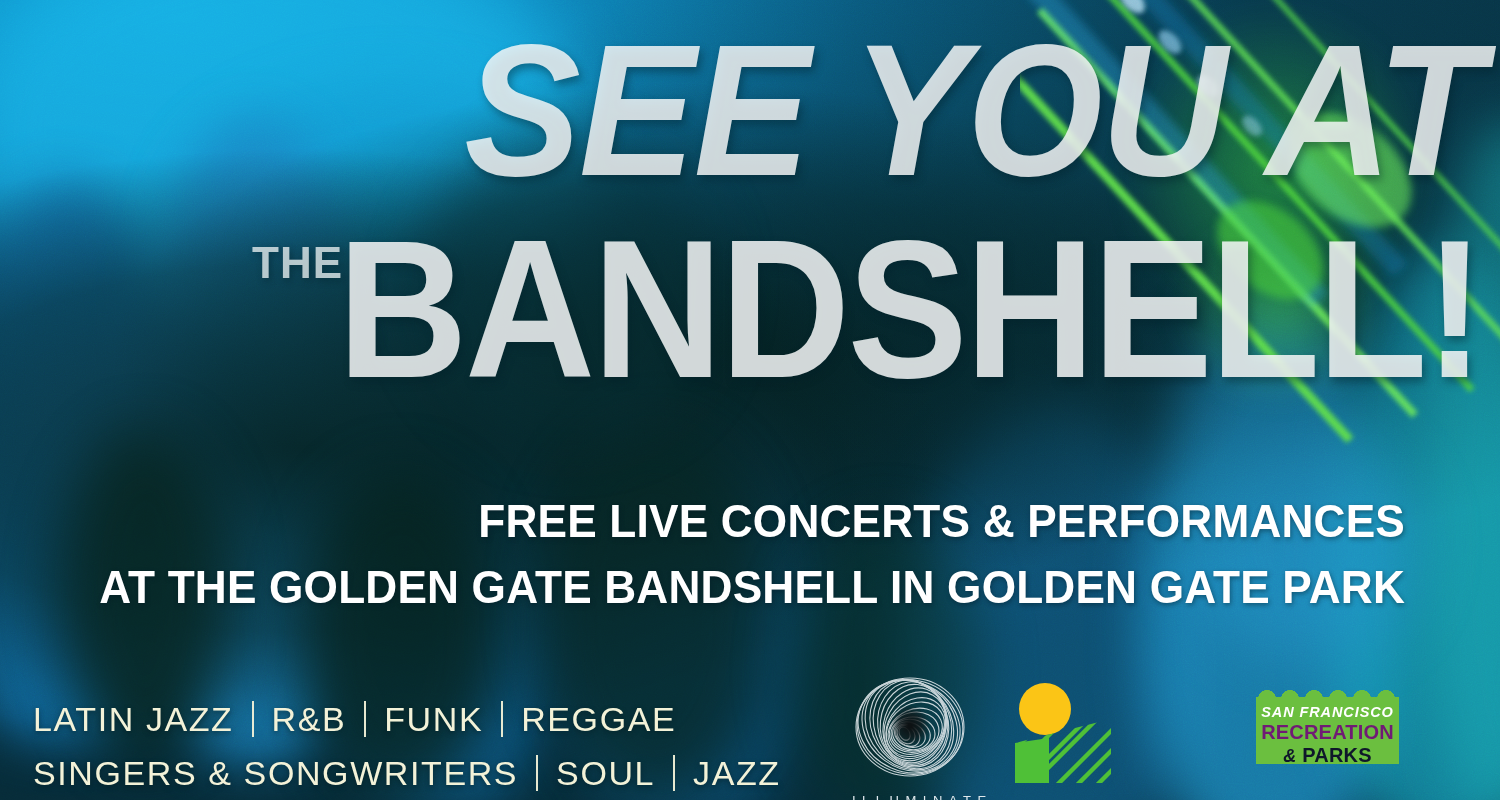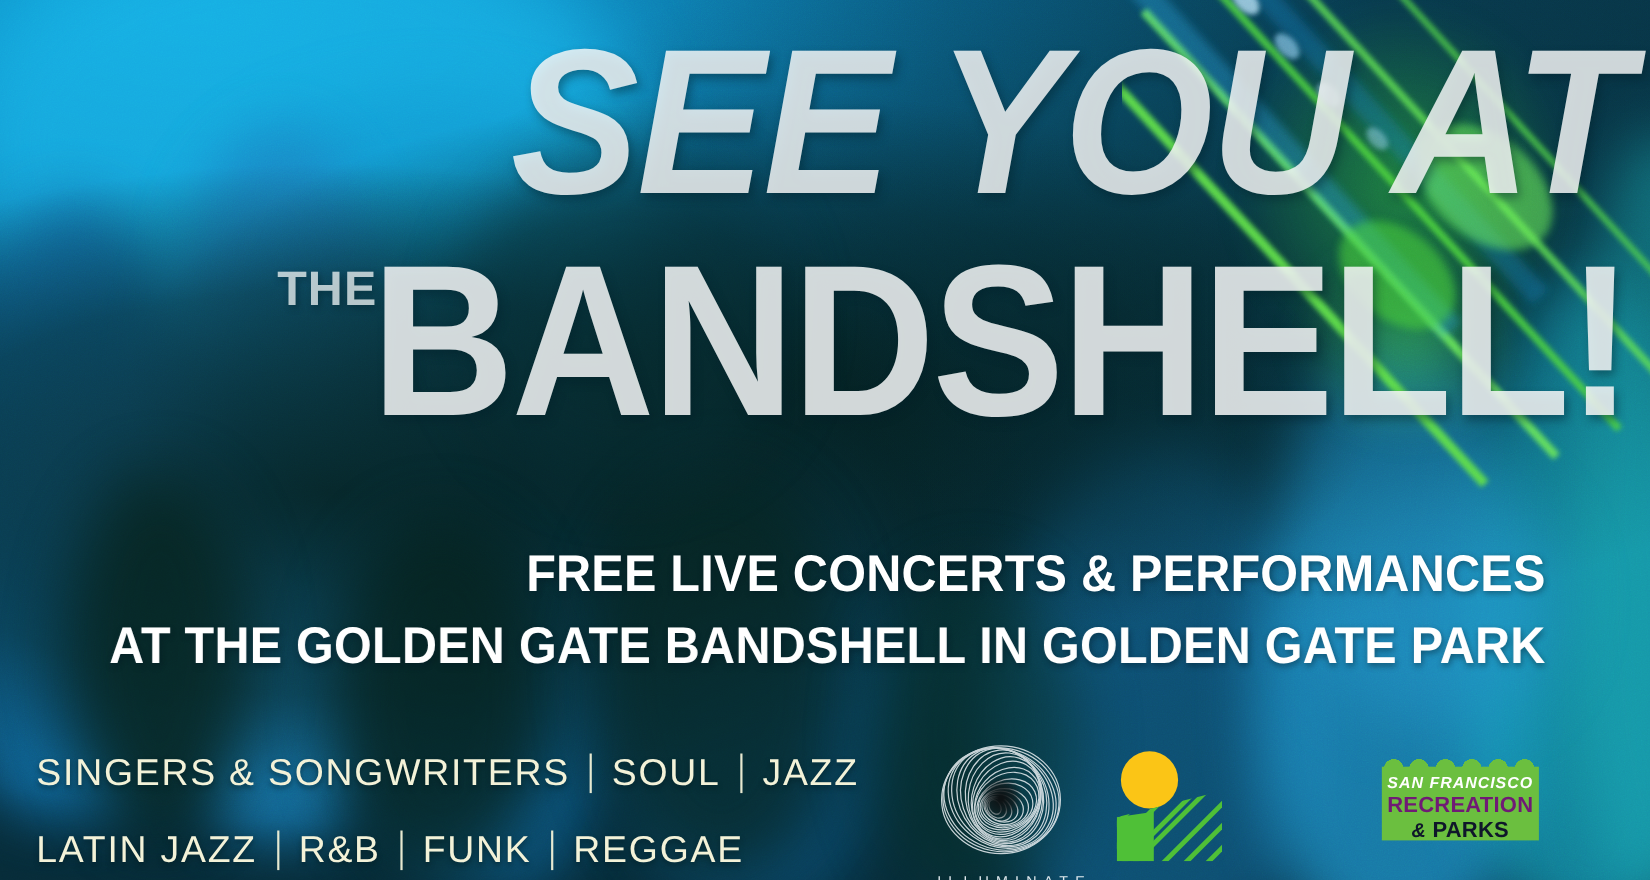--- a/index.html
+++ b/index.html
@@ -238,35 +238,35 @@
   <div class="headline">
     <div class="hl-row1">SEE YOU AT</div>
     <div class="hl-the">THE</div>
     <div class="hl-row2">BANDSHELL!</div>
   </div>
 
   <div class="sub sub1">FREE LIVE CONCERTS &amp; PERFORMANCES</div>
   <div class="sub sub2">AT THE GOLDEN GATE BANDSHELL IN GOLDEN GATE PARK</div>
 
   <div class="genres">
+    <div class="genre-line two">
+      <span class="genre-item">LATIN JAZZ</span>
+      <span class="genre-sep"></span>
+      <span class="genre-item">R&amp;B</span>
+      <span class="genre-sep"></span>
+      <span class="genre-item">FUNK</span>
+      <span class="genre-sep"></span>
+      <span class="genre-item">REGGAE</span>
+    </div>
     <div class="genre-line one">
       <span class="genre-item">SINGERS &amp; SONGWRITERS</span>
       <span class="genre-sep"></span>
       <span class="genre-item">SOUL</span>
       <span class="genre-sep"></span>
       <span class="genre-item">JAZZ</span>
-    </div>
-    <div class="genre-line two">
-      <span class="genre-item">LATIN JAZZ</span>
-      <span class="genre-sep"></span>
-      <span class="genre-item">R&amp;B</span>
-      <span class="genre-sep"></span>
-      <span class="genre-item">FUNK</span>
-      <span class="genre-sep"></span>
-      <span class="genre-item">REGGAE</span>
     </div>
   </div>
 
   <div class="illuminate">
     <div class="spiral-wrap">
       <svg width="116" height="116" viewBox="0 0 116 116" style="position:absolute;left:0;top:0;">
         <g fill="none" stroke="#e9eff2" stroke-width="1.1" opacity=".85">
           <ellipse cx="58" cy="58" rx="54" ry="49" transform="rotate(0 58 58)"></ellipse>
           <ellipse cx="58" cy="58" rx="53" ry="47" transform="rotate(12 58 58)"></ellipse>
           <ellipse cx="57" cy="58" rx="52" ry="45" transform="rotate(24 58 58)"></ellipse>

